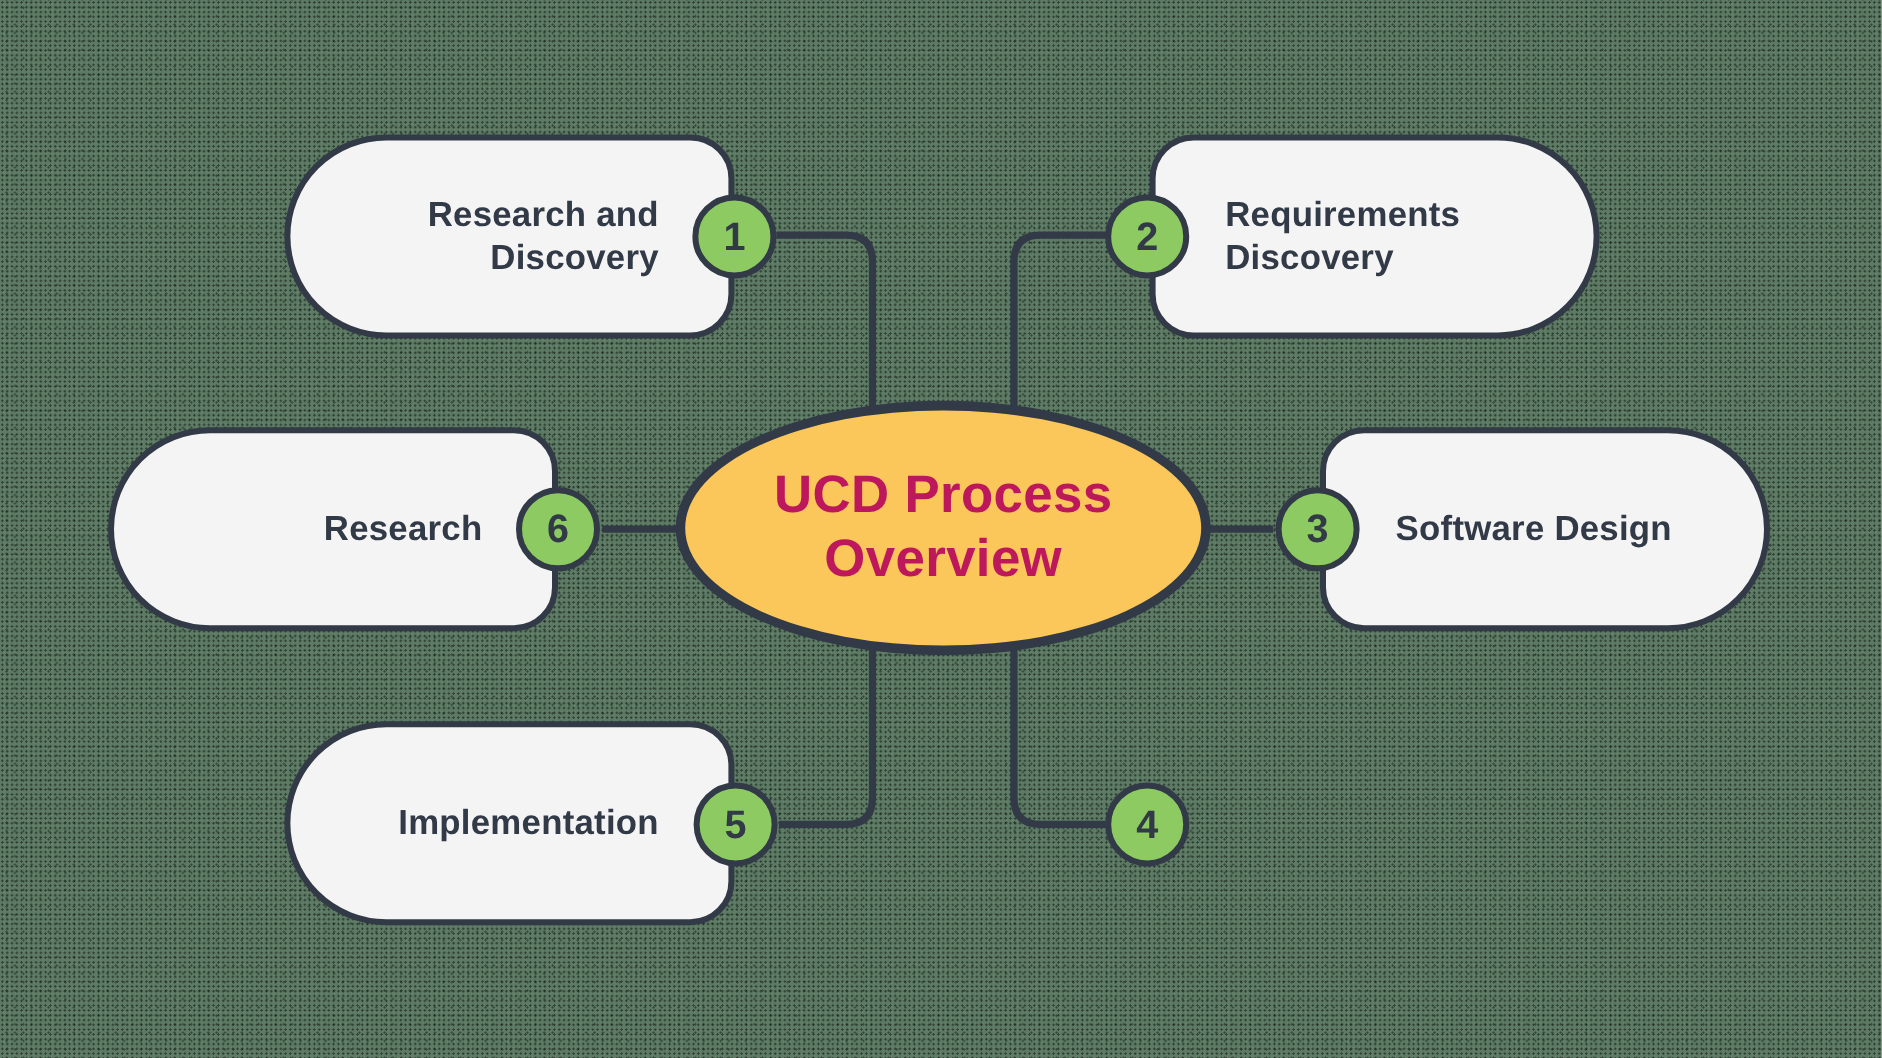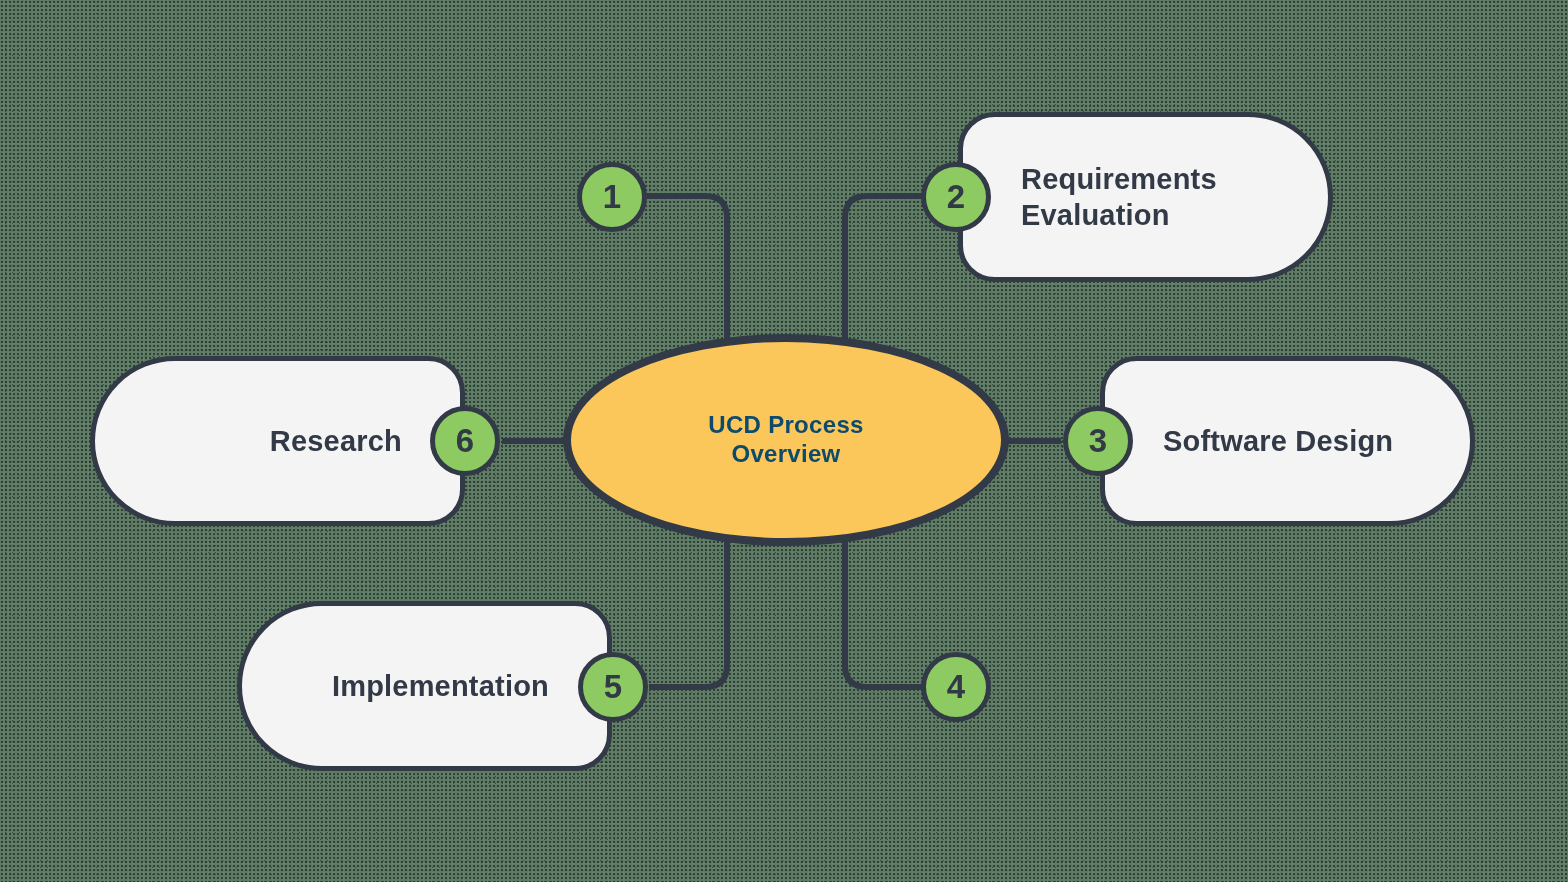--- a/index.html
+++ b/index.html
@@ -76,23 +76,23 @@
     width: 446px;
     height: 212px;
     background: #fbc75a;
     border: 8px solid #323a47;
     border-radius: 50%;
     display: flex;
     align-items: center;
     justify-content: center;
   }
   .center-title {
-    font-size: 24px;
+    font-size: 44px;
     font-weight: 700;
-    color: #0c4a6e;
+    color: #be185d;
     text-align: center;
     white-space: pre-line;
     line-height: 1.2;
     letter-spacing: 0.3px;
   }
 </style>
 </head>
 <body>
 
 <div class="canvas">
@@ -101,24 +101,28 @@
     <g fill="none" stroke="#323a47" stroke-width="6">
       <path d="M647 196 H705 Q727 196 727 218 V352"></path>
       <path d="M925 196 H867 Q845 196 845 218 V352"></path>
       <path d="M1061 441 H1005"></path>
       <path d="M925 687 H867 Q845 687 845 665 V532"></path>
       <path d="M649 687 H705 Q727 687 727 665 V532"></path>
       <path d="M502 441 H568"></path>
     </g>
   </svg>
 
+  <div class="stage-box round-left" style="left:237px; top:112px;">
+    <div class="stage-label">Research and
+Discovery</div>
+  </div>
 
   <div class="stage-box round-right" style="left:958px; top:112px;">
     <div class="stage-label">Requirements
-Evaluation</div>
+Discovery</div>
   </div>
 
   <div class="stage-box round-left" style="left:90px; top:356px;">
     <div class="stage-label">Research</div>
   </div>
 
   <div class="stage-box round-left" style="left:237px; top:601px;">
     <div class="stage-label">Implementation</div>
   </div>
 

